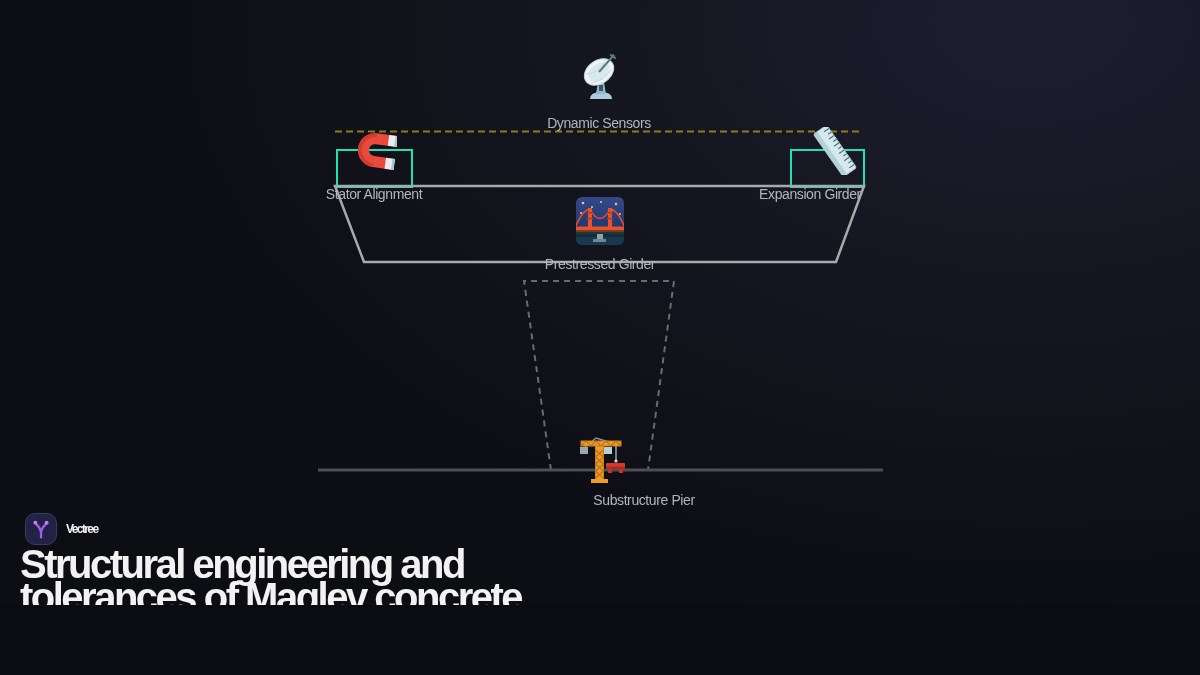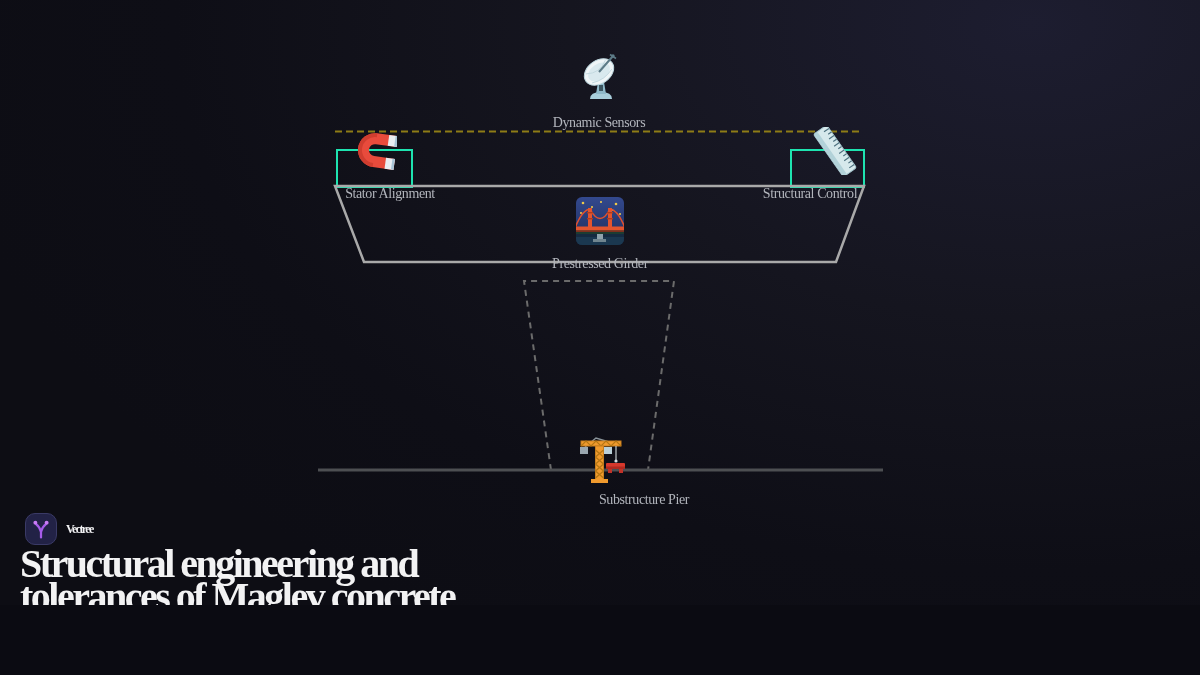--- a/index.html
+++ b/index.html
@@ -1,20 +1,20 @@
 <!DOCTYPE html>
 <html><head>
 <meta charset="utf-8">
 <style>
   html,body{margin:0;padding:0;background:#0b0b12;}
   #canvas{
     position:relative;
     width:1200px;height:605px;
     overflow:hidden;
-    font-family:Liberation Serif, serif;
+    font-family:Liberation Sans, sans-serif;
     background:
       radial-gradient(1100px 700px at 86% 4%, #1d1d30 0%, #15151f 42%, #0e0e16 78%, #0d0d14 100%);
   }
   .abs{position:absolute;}
   .node-label{
     position:absolute;
     transform:translateX(-50%);
     font-size:14px;line-height:14px;
     letter-spacing:-0.4px;
     color:#b2b5bc;
@@ -159,22 +159,22 @@
       <line x1="41" y1="13" x2="41" y2="27" stroke="#c5cdd1" stroke-width="1.2"></line>
       <circle cx="41" cy="28" r="1.6" fill="#d8dde0"></circle>
       <rect x="31" y="30" width="19" height="6" rx="1" fill="#d8382c"></rect>
       <rect x="31" y="33.5" width="19" height="2.5" fill="#b02a20"></rect>
       <rect x="33" y="36" width="4" height="4" fill="#c23228"></rect>
       <rect x="44" y="36" width="4" height="4" fill="#c23228"></rect>
     </svg>
   </div>
 
   <div class="node-label" style="left:599px;top:116px;">Dynamic Sensors</div>
-  <div class="node-label" style="left:390px;top:187px;">Stator Alignment</div>
-  <div class="node-label" style="left:810px;top:187px;">Structural Control</div>
+  <div class="node-label" style="left:374px;top:187px;">Stator Alignment</div>
+  <div class="node-label" style="left:810px;top:187px;">Expansion Girder</div>
   <div class="node-label" style="left:600px;top:257px;text-align:right;">Prestressed Girder</div>
   <div class="node-label" style="left:600px;top:493px;margin-left:44px;">Substructure Pier</div>
 
   <div id="logo">
     <svg width="30" height="30" viewBox="0 0 32 32">
       <g stroke="#a55ce8" stroke-width="2.4" stroke-linecap="round" fill="none">
         <path d="M16 25 V19"></path>
         <path d="M16 19 C15 15 13 12.5 10.5 10.5"></path>
         <path d="M16 19 C17 15 19 12.5 21.5 10.5"></path>
       </g>

